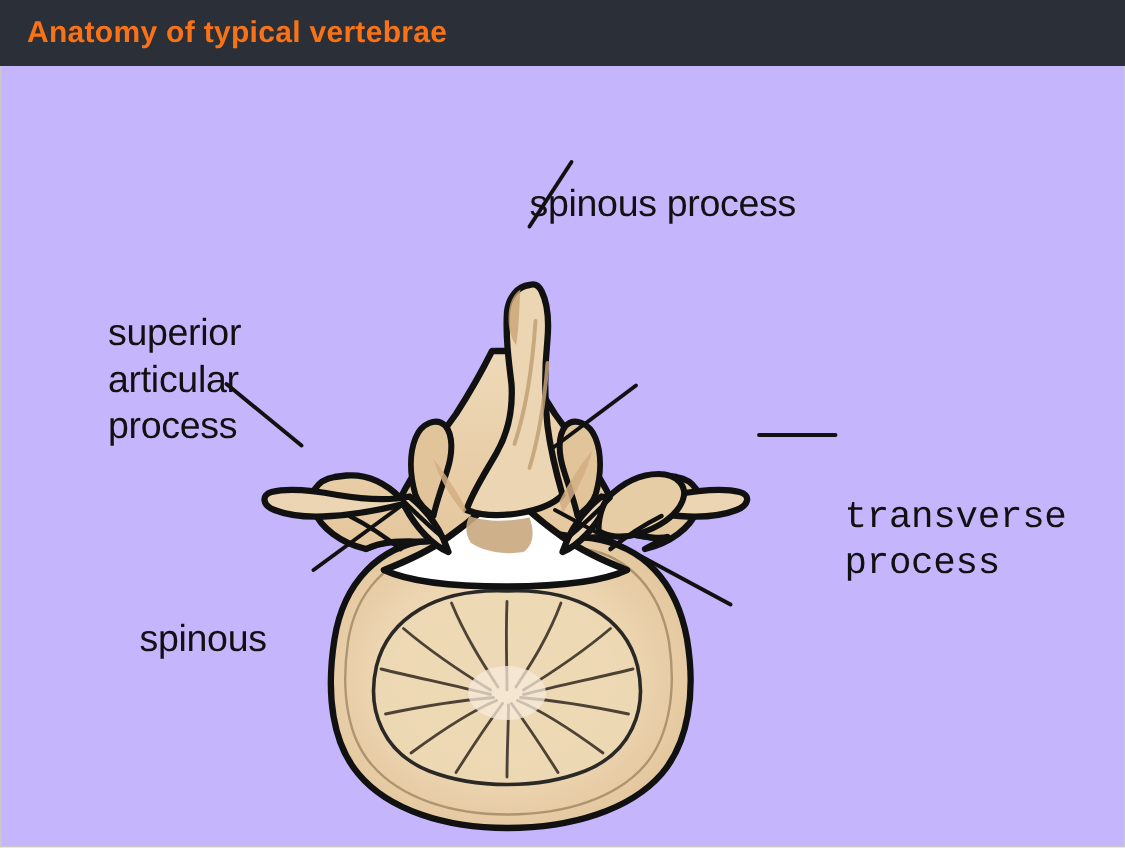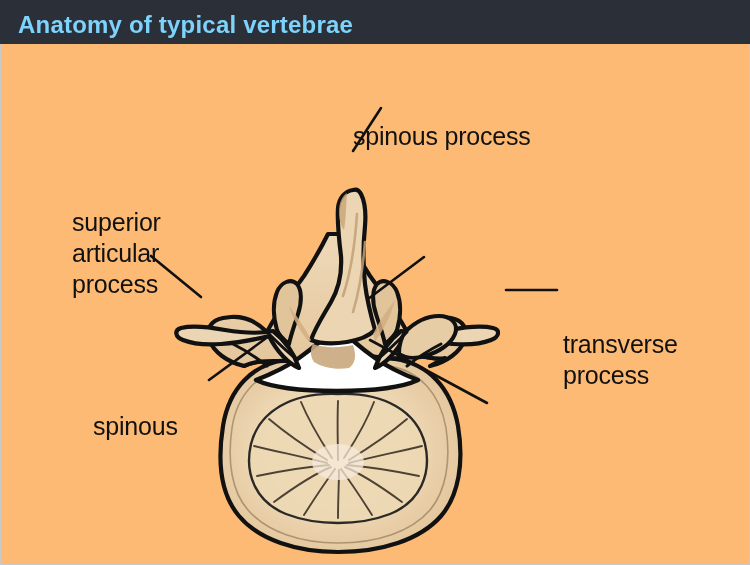--- a/index.html
+++ b/index.html
@@ -20,34 +20,34 @@
     position: absolute;
     left: 0; top: 0;
     width: 750px;
     height: 44px;
     background: #2b2f38;
   }
   #titlebar-text {
     position: absolute;
     left: 18px;
     top: 11px;
-    color: #7dd3fc;
-    font-size: 24px;
+    color: #f97316;
+    font-size: 20px;
     font-weight: bold;
     letter-spacing: 0.2px;
     white-space: nowrap;
   }
   
   #content {
     position: absolute;
     left: 0;
     top: 44px;
     width: 750px;
     height: 521px;
-    background: #fdba74;
+    background: #c4b5fd;
     border: 1px solid #c9c9c9;
     border-top: none;
     box-sizing: border-box;
   }
   #figure-svg {
     position: absolute;
     left: 0;
     top: 0;
     width: 750px;
     height: 521px;
@@ -58,21 +58,21 @@
     position: absolute;
     color: #111111;
     font-size: 25px;
     line-height: 31px;
     white-space: pre;
     letter-spacing: -0.2px;
   }
   #label-spinous       { left: 352px; top: 77px; }
   #label-lamina        { left: 414px; top: 172px; }
   #label-superior      { left: 71px;  top: 163px; }
-  #label-transverse    { left: 562px; top: 285px; }
+  #label-transverse    { left: 562px; top: 285px; font-family: Liberation Mono, monospace; }
   #label-pedicle       { left: 92px;  top: 367px; }
   #label-vertebralbody { left: 494px; top: 394px; }
 </style>
 </head>
 <body>
 
 <div id="page">
 
   <div id="titlebar">
     <div id="titlebar-text">Anatomy of typical vertebrae</div>

